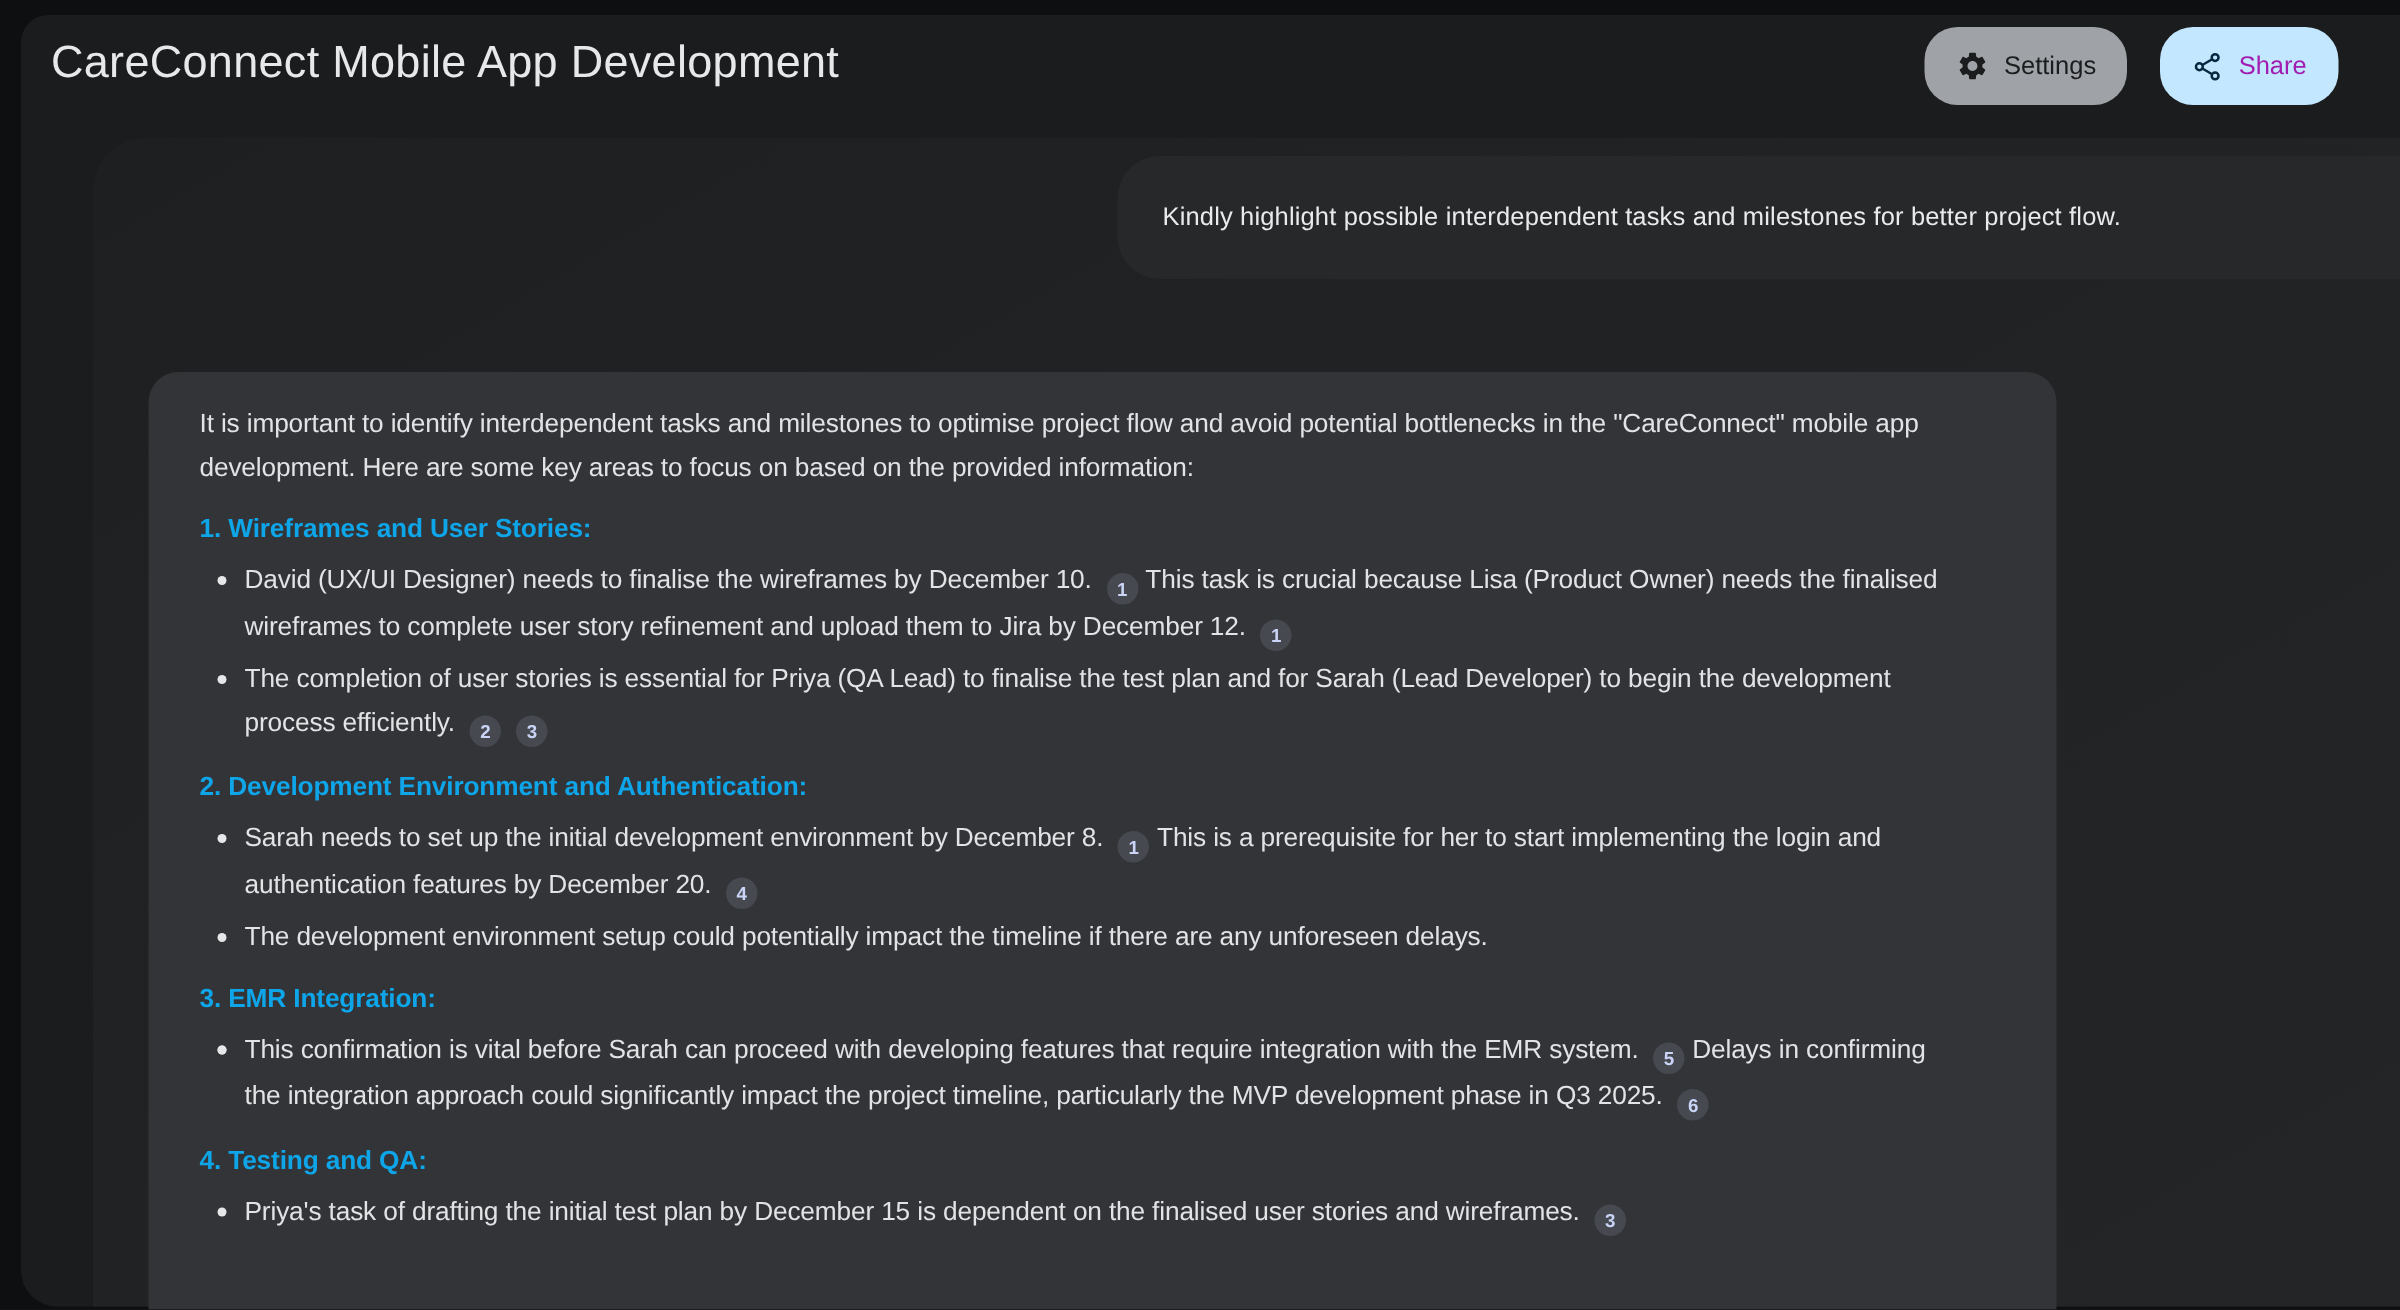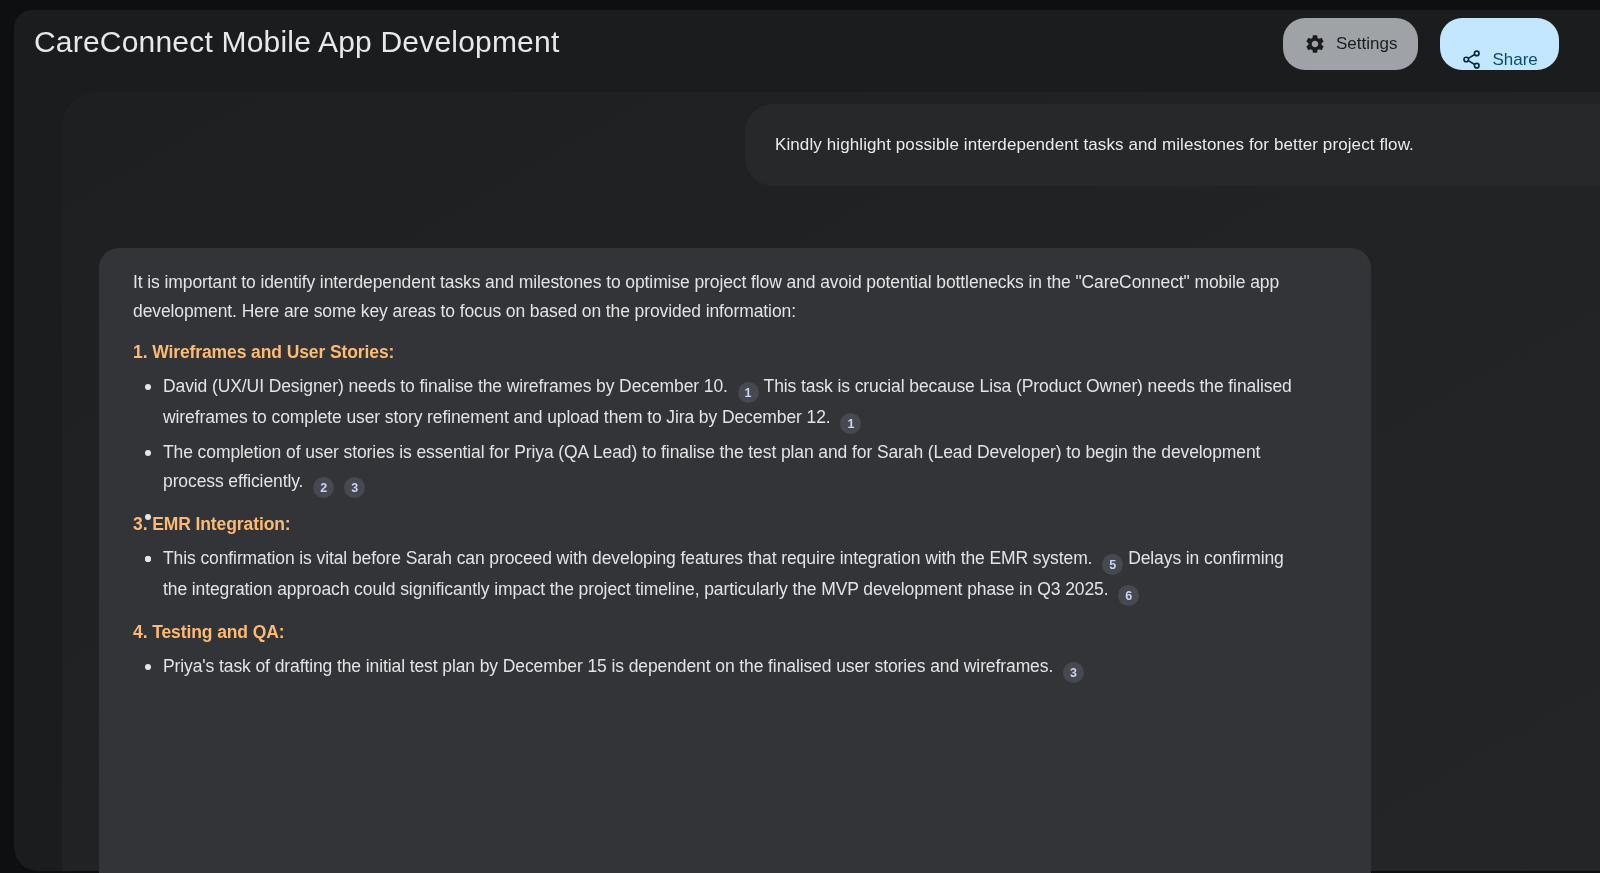--- a/index.html
+++ b/index.html
@@ -15,33 +15,33 @@
     background:linear-gradient(150deg,#1e1f20 0%,#222324 55%,#242526 100%); }
 
   .page-title { position:absolute; left:34px; top:27px; font-size:30px; line-height:30px;
     font-weight:500; color:#e7e8ea; letter-spacing:.2px; }
 
   .header-actions { position:absolute; top:18px; left:1283px; display:flex; gap:22px; }
   .pill { display:inline-flex; align-items:center; gap:10px; height:52px; border:none;
     border-radius:22px; padding:0 21px; font-family:inherit; font-size:17px; font-weight:500;
     cursor:pointer; }
   .pill.settings { background:#9fa3a8; color:#1b1c1d; }
-  .pill.share { background:#c2e7ff; color:#0c4a6e;align-items:flex-end; }
+  .pill.share { background:#c2e7ff; color:#a21caf; }
   .pill .icon { display:inline-flex; }
 
   .user-bubble { position:absolute; left:745px; top:104px; right:-30px; height:82px;
     background:#272829; border-radius:28px 0 0 28px; display:flex; align-items:center;
     padding:0 70px 0 30px; }
   .user-bubble p { font-size:17px; color:#e9eaec; letter-spacing:.1px; }
 
   .response-card { position:absolute; left:99px; top:215px; width:1272px; height:650px;
     overflow:hidden; background:#323437; border-radius:20px; padding:20px 34px 28px 34px;
     color:#e2e3e5; font-size:17.5px; line-height:29px; letter-spacing:-.1px;margin-top:33px; }
   .intro { max-width:1180px; }
-  .sec-heading { font-size:17.5px; line-height:29px; font-weight:700; color:#fdba74;
+  .sec-heading { font-size:17.5px; line-height:29px; font-weight:700; color:#0ea5e9;
     margin:12px 0 5px 0; }
   .bullets { list-style:none; }
   .bullets li { position:relative; padding-left:30px; margin-bottom:4px; max-width:1175px; }
   .bullets li .dot { position:absolute; left:12px; top:12px; width:6px; height:6px;
     border-radius:50%; background:#e6e7e9; }
   .cite { display:inline-flex; align-items:center; justify-content:center; width:21px;
     height:21px; border-radius:50%; border:none; background:#46494f; color:#c9d4f6;
     font-family:inherit; font-size:12.5px; font-weight:600; margin:0 5px;
     vertical-align:-4.5px; cursor:pointer; }
 </style>
@@ -82,22 +82,24 @@
   </div>
 
   <div class="response-card">
     <p class="intro">It is important to identify interdependent tasks and milestones to optimise project flow and avoid potential bottlenecks in the "CareConnect" mobile app development. Here are some key areas to focus on based on the provided information:</p>
     <div id="sections">
         <h3 class="sec-heading">1. Wireframes and User Stories:</h3>
         <ul class="bullets">
           <li><span class="dot"></span><span>David (UX/UI Designer) needs to finalise the wireframes by December 10. <button class="cite">1</button>This task is crucial because Lisa (Product Owner) needs the finalised wireframes to complete user story refinement and upload them to Jira by December 12. <button class="cite">1</button></span></li>
           <li><span class="dot"></span><span>The completion of user stories is essential for Priya (QA Lead) to finalise the test plan and for Sarah (Lead Developer) to begin the development process efficiently. <button class="cite">2</button><button class="cite">3</button></span></li>
         </ul>
+        <h3 class="sec-heading">2. Development Environment and Authentication:</h3>
         <ul class="bullets">
-          <li><span class="dot"></span></li>
+          <li><span class="dot"></span><span>Sarah needs to set up the initial development environment by December 8. <button class="cite">1</button>This is a prerequisite for her to start implementing the login and authentication features by December 20. <button class="cite">4</button></span></li>
+          <li><span class="dot"></span><span>The development environment setup could potentially impact the timeline if there are any unforeseen delays. </span></li>
         </ul>
         <h3 class="sec-heading">3. EMR Integration:</h3>
         <ul class="bullets">
           <li><span class="dot"></span></li>
           <li><span class="dot"></span><span>This confirmation is vital before Sarah can proceed with developing features that require integration with the EMR system. <button class="cite">5</button>Delays in confirming the integration approach could significantly impact the project timeline, particularly the MVP development phase in Q3 2025. <button class="cite">6</button></span></li>
         </ul>
         <h3 class="sec-heading">4. Testing and QA:</h3>
         <ul class="bullets">
           <li><span class="dot"></span><span>Priya's task of drafting the initial test plan by December 15 is dependent on the finalised user stories and wireframes. <button class="cite">3</button></span></li>
         </ul>

